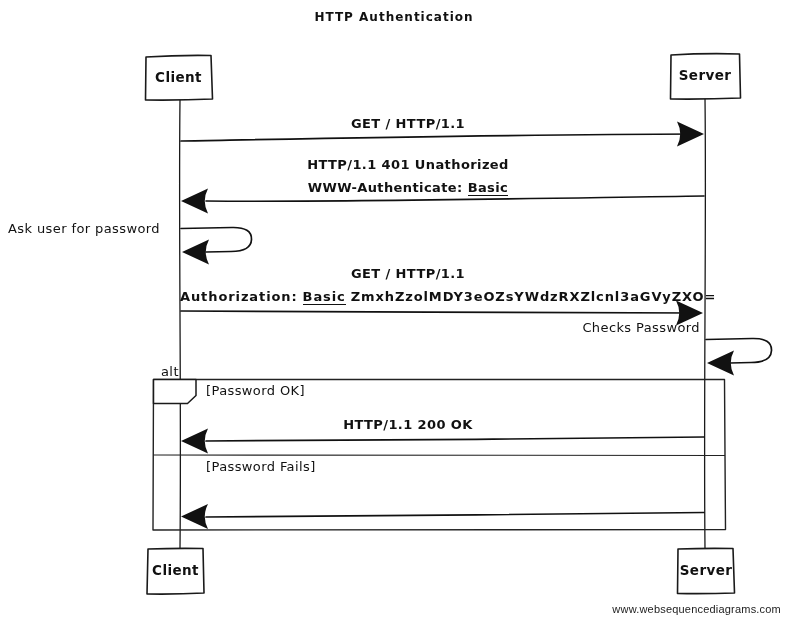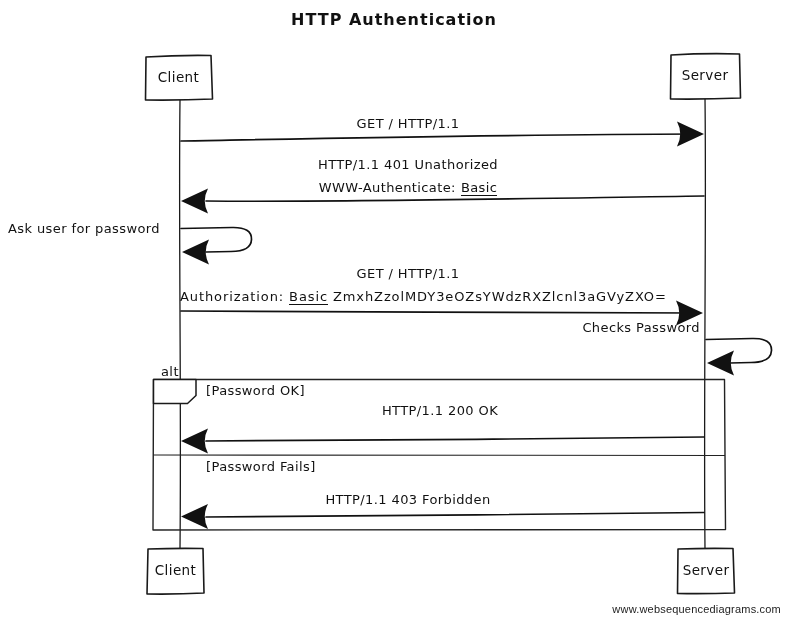--- a/index.html
+++ b/index.html
@@ -14,27 +14,27 @@
   }
   svg.strokes { position: absolute; left: 0; top: 0; }
   .lbl {
     position: absolute;
     font-size: 13px;
     letter-spacing: 0.4px;
     color: #111111;
     white-space: nowrap;
     line-height: 16px;
   }
-  .center { text-align: center; }
+  .center { text-align: center; font-weight: bold; }
   .right { text-align: right; }
   .title {
     position: absolute;
     top: 10px; left: 0; right: 0;
     text-align: center;
-    font-size: 16px;
+    font-size: 12px;
     font-weight: 700;
     letter-spacing: 1px;
   }
   .span-msgs { left: 180px; width: 456px; }
   .actor-lbl { font-size: 13.5px; }
   .emph { border-bottom: 1.6px solid #111; padding-bottom: 0px; }
   .pre { margin-right: 5px; }
   .mid { margin-right: 5px; }
   .footer {
     position: absolute;
@@ -111,21 +111,20 @@
   <div class="lbl center span-msgs" style="top:266px;">GET / HTTP/1.1</div>
   <div class="lbl center span-msgs" style="top:289px; letter-spacing:0.9px;">
     <span class="pre">Authorization:</span><span class="emph mid">Basic</span><span>ZmxhZzolMDY3eOZsYWdzRXZlcnl3aGVyZXO=</span>
   </div>
 
   <div class="lbl right" style="left:470px; top:320px; width:230px;">Checks Password</div>
 
   <div class="lbl" style="left:161px; top:364px;text-align:center;">alt</div>
   <div class="lbl" style="left:206px; top:383px;">[Password OK]</div>
 
-  <div class="lbl center span-msgs" style="top:403px;padding-left:32px;">HTTP/1.1 200 OK</div>
+  <div class="lbl center span-msgs" style="top:417px;">HTTP/1.1 200 OK</div>
 
   <div class="lbl" style="left:206px; top:459px;">[Password Fails]</div>
 
-  <div class="lbl center span-msgs" style="top:492px;">HTTP/1.1 403 Forbidden</div>
 
   <div class="footer">www.websequencediagrams.com</div>
 
 </div>
 
 </body></html>

